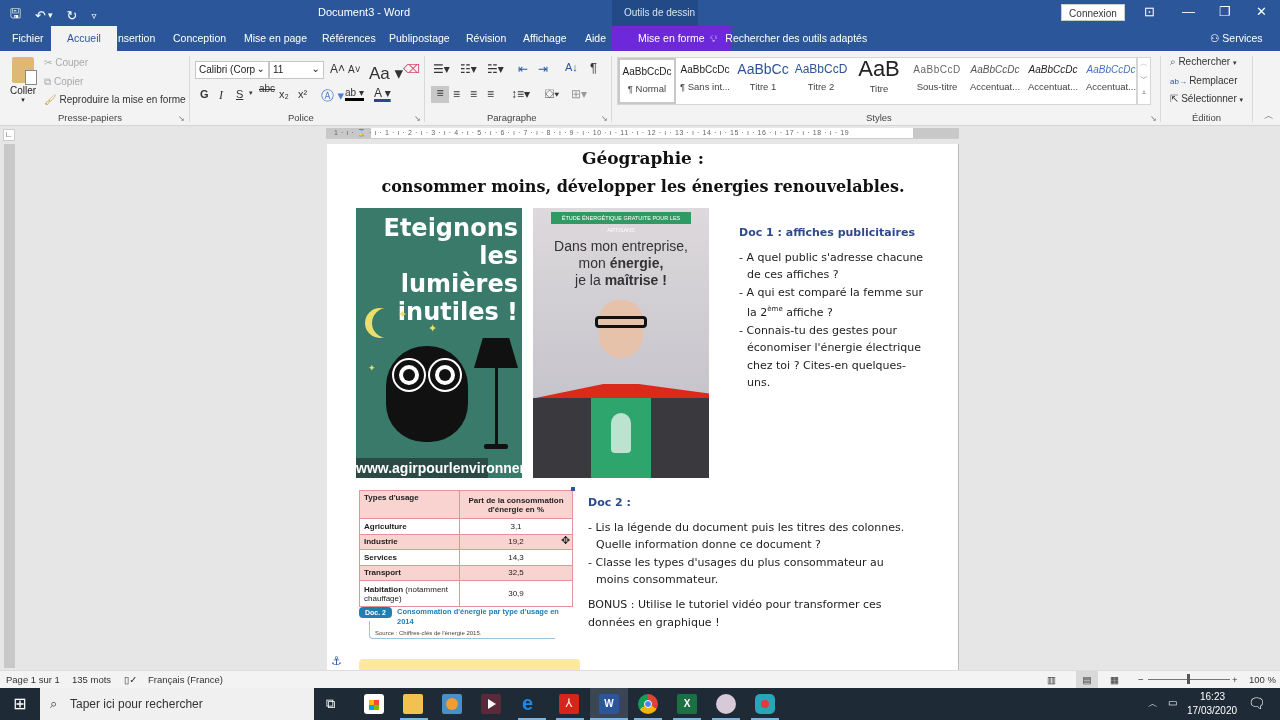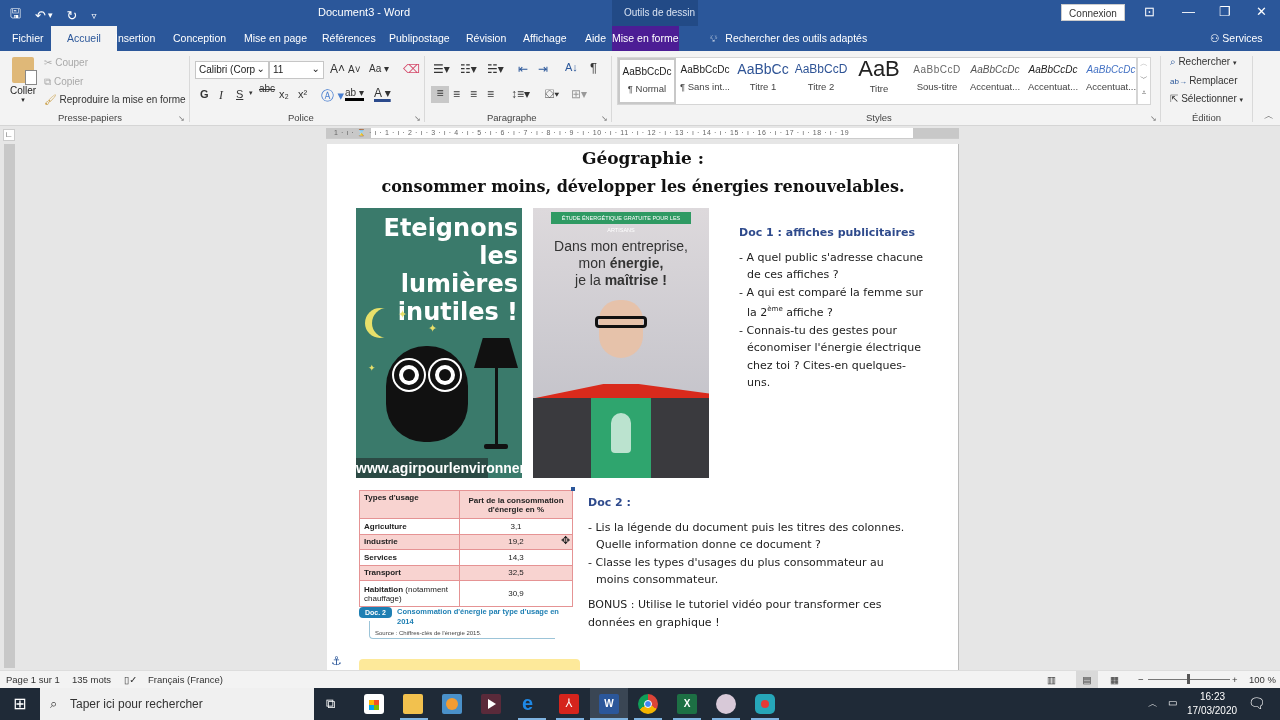--- a/index.html
+++ b/index.html
@@ -7,21 +7,21 @@
 .titlebar{position:absolute;left:0;top:0;width:1280px;height:26px;background:#2b579a;color:#fff}
 .qat{position:absolute;left:10px;top:4px;display:flex;gap:14px;align-items:center;font-size:13px}
 .qat span{display:inline-block}
 .doc-title{position:absolute;left:318px;top:6px;font-size:11px}
 .context-label{position:absolute;left:612px;top:0;width:86px;height:26px;background:#224a86;font-size:10px;padding:7px 0 0 12px;color:#d8e2f1}
 .connexion{position:absolute;left:1061px;top:4px;width:64px;height:17px;background:#fff;color:#333;font-size:10px;text-align:center;line-height:17px;border:1px solid #ccc}
 .winbtn{position:absolute;top:4px;font-size:13px;color:#fff}
 .tabs{position:absolute;left:0;top:26px;width:1280px;height:25px;background:#2b579a;color:#fff}
 .tab{position:absolute;top:0;height:25px;line-height:25px;font-size:10.5px;padding:0 2px}
 .tab.active{background:#f3f3f3;color:#2b579a;padding:0 16px}
-.tab.ctx{background:#4c1d95;padding:0 0}
+.tab.ctx{background:#6d28d9;padding:0 26px}
 .search-tools{position:absolute;left:710px;top:0;line-height:25px;font-size:10.5px}
 .share{position:absolute;left:1210px;top:0;line-height:25px;font-size:10.5px}
 .ribbon{position:absolute;left:0;top:51px;width:1280px;height:75px;background:#f3f3f3;border-bottom:1px solid #d5d5d5}
 .group-label{position:absolute;bottom:2px;font-size:9.5px;color:#444}
 .sep{position:absolute;top:5px;width:1px;height:66px;background:#d9d9d9}
 .rbtn{position:absolute;font-size:10px;color:#333;white-space:nowrap}
 .rbtn.dim{color:#a9a9a9}
 .fontbox{position:absolute;top:10px;height:18px;background:#fff;border:1px solid #c6c6c6;font-size:10px;padding:2px 3px}
 .style-gallery{position:absolute;left:617px;top:6px;width:520px;height:48px;background:#fff;border:1px solid #d5d5d5}
 .style-item{position:absolute;top:0;width:58px;height:46px;text-align:center}
@@ -120,21 +120,21 @@
   <div class="rbtn dim" style="left:44px;top:25px"><span>⧉ </span><span>Copier</span></div>
   <div class="rbtn" style="left:44px;top:43px"><span style="color:#c89a3c">🖌︎ </span><span>Reproduire la mise en forme</span></div>
   <div class="group-label" style="left:58px">Presse-papiers</div>
   <div class="rbtn" style="left:178px;bottom:2px;font-size:8px;color:#777">↘</div>
   <div class="sep" style="left:189px"></div>
 
   <div class="fontbox" style="left:195px;width:74px"><span>Calibri (Corp</span><span style="position:absolute;right:3px;top:1px">⌄</span></div>
   <div class="fontbox" style="left:269px;width:55px"><span>11</span><span style="position:absolute;right:3px;top:1px">⌄</span></div>
   <div class="rbtn" style="left:330px;top:11px;font-size:12px">A˄</div>
   <div class="rbtn" style="left:348px;top:13px;font-size:10px">A˅</div>
-  <div class="rbtn" style="left:369px;top:12px;font-size:10px">Aa ▾</div>
+  <div class="rbtn" style="left:369px;top:12px;font-size:17px">Aa ▾</div>
   <div class="rbtn" style="left:403px;top:11px;font-size:12px;color:#d54c6c">⌫</div>
   <div class="rbtn" style="left:200px;top:37px;font-weight:bold;font-size:11px">G</div>
   <div class="rbtn" style="left:219px;top:37px;font-style:italic;font-family:'Liberation Serif',serif;font-size:12px">I</div>
   <div class="rbtn" style="left:236px;top:37px;text-decoration:underline;font-size:11px">S</div>
   <div class="rbtn" style="left:249px;top:38px;font-size:7px">▾</div>
   <div class="rbtn" style="left:259px;top:32px;font-size:10px;text-decoration:line-through">abc</div>
   <div class="rbtn" style="left:279px;top:37px;font-size:11px">x₂</div>
   <div class="rbtn" style="left:298px;top:37px;font-size:11px">x²</div>
   <div class="rbtn" style="left:321px;top:36px;font-size:13px;color:#4a7fd0">Ⓐ ▾</div>
   <div class="rbtn" style="left:345px;top:36px;font-size:10px;border-bottom:3px solid #000000">ab ▾</div>

